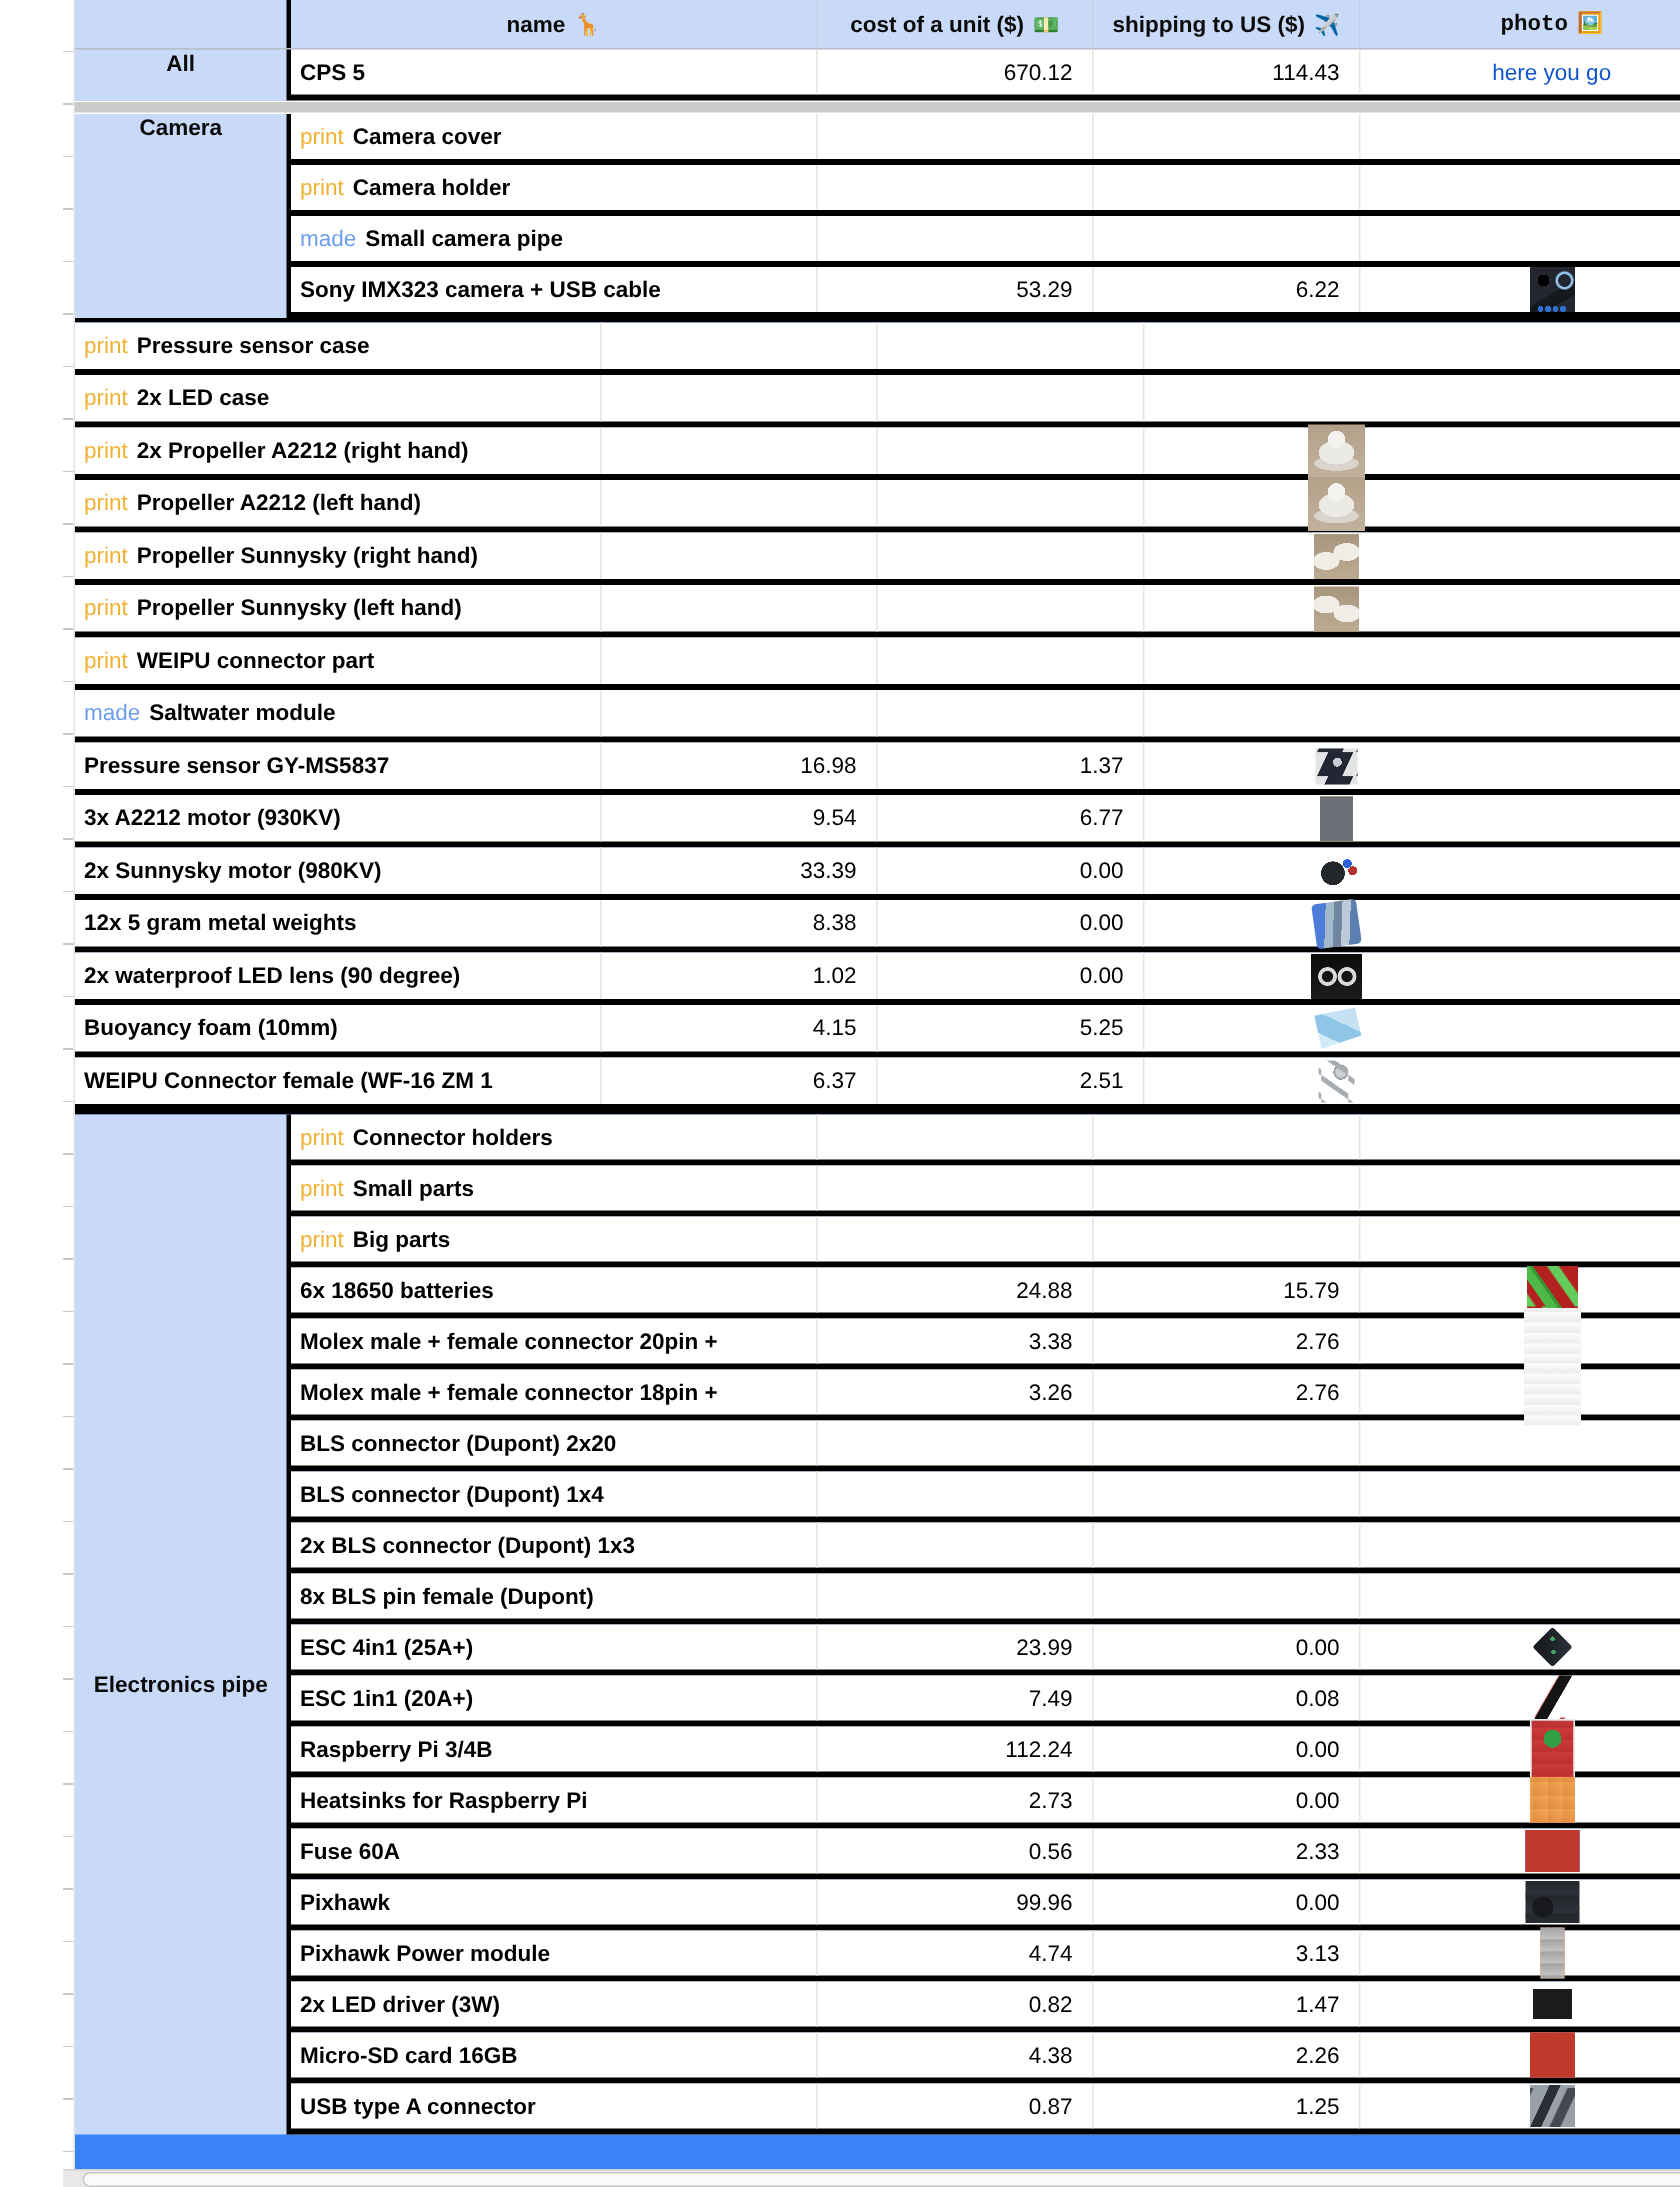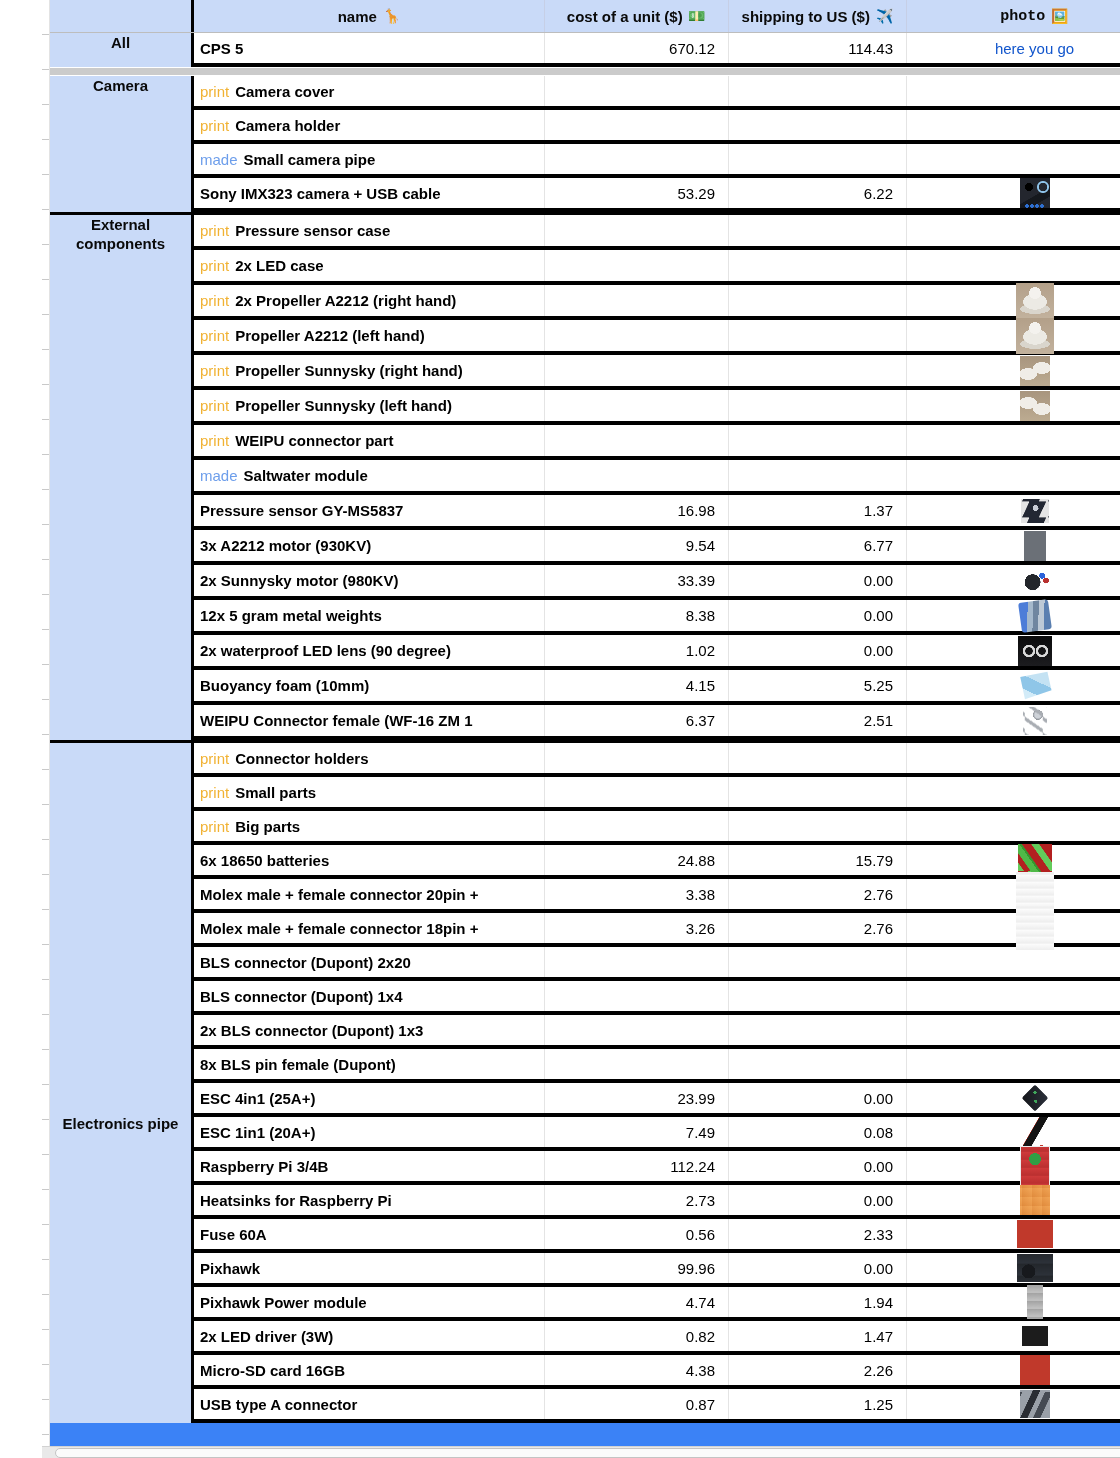--- a/index.html
+++ b/index.html
@@ -246,23 +246,20 @@
               <div class="cell num-cell">53.29</div>
               <div class="cell num-cell">6.22</div>
               <div class="cell photo-cell">
                 <div class="th th-camera-module"></div>
               </div>
             </div>
           </div>
         </div>
         <div class="black-divider"></div>
         <div class="section sec-external">
-          <div class="gcell">
-            <div class="glabel">External components</div>
-          </div>
           <div class="rows">
             <div class="row">
               <div class="cell name-cell">
                 <span class="tag tag-print">print</span>
                 <span>Pressure sensor case</span>
               </div>
               <div class="cell num-cell"></div>
               <div class="cell num-cell"></div>
               <div class="cell photo-cell"></div>
             </div>
@@ -562,21 +559,21 @@
               <div class="cell num-cell">0.00</div>
               <div class="cell photo-cell">
                 <div class="th th-pixhawk"></div>
               </div>
             </div>
             <div class="row">
               <div class="cell name-cell">
                 <span>Pixhawk Power module</span>
               </div>
               <div class="cell num-cell">4.74</div>
-              <div class="cell num-cell">1.94</div>
+              <div class="cell num-cell">3.13</div>
               <div class="cell photo-cell">
                 <div class="th th-power-module"></div>
               </div>
             </div>
             <div class="row">
               <div class="cell name-cell">
                 <span>2x LED driver (3W)</span>
               </div>
               <div class="cell num-cell">0.82</div>
               <div class="cell num-cell">1.47</div>

